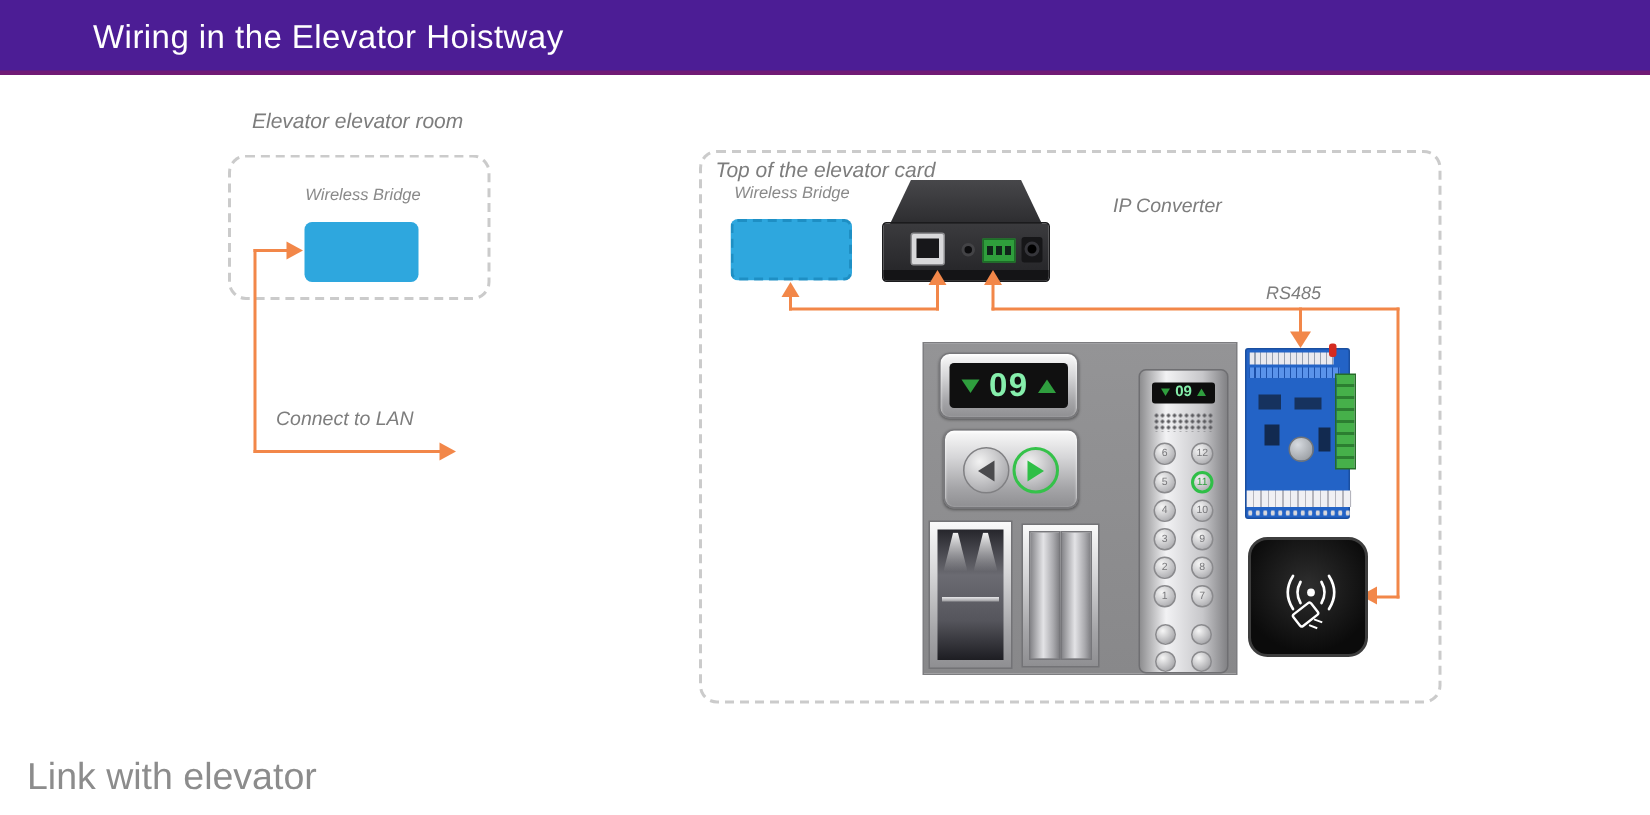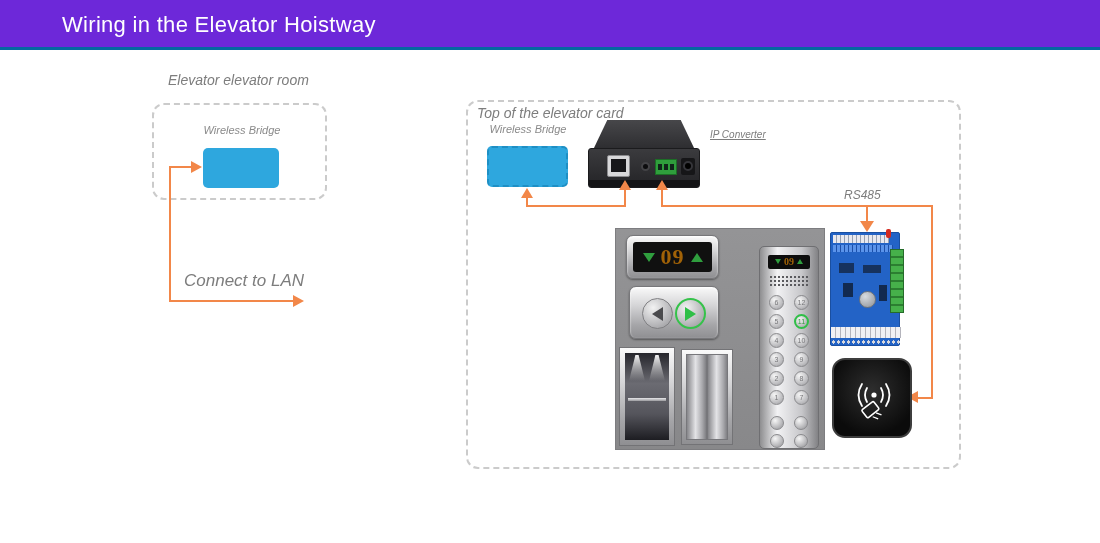--- a/index.html
+++ b/index.html
@@ -4,21 +4,21 @@
 <style>
   * { margin:0; padding:0; box-sizing:border-box; }
   html,body { background:#ffffff; }
   .canvas{
     position:relative; width:1100px; height:543px; overflow:hidden;
     background:#ffffff; font-family:"Liberation Sans", sans-serif;
   }
   
   .title-bar{
     position:absolute; left:0; top:0; width:1100px; height:50px;
-    background:#6d28d9; border-bottom:3px solid #0369a1;
+    background:#4c1d95; border-bottom:3px solid #701a75;
   }
   .title-bar h1{
     position:absolute; left:62px; top:0; line-height:50px;
     color:#ffffff; font-size:22px; font-weight:400; letter-spacing:.3px;
   }
   
   .lbl{ position:absolute; color:#7d7d7d; font-style:italic; }
   .dashed-box{
     position:absolute; border:2px dashed #CBCBCB; border-radius:12px; background:transparent;
   }
@@ -72,21 +72,21 @@
   .floor-display{
     position:absolute; left:10px; top:6px; width:93px; height:44px; border-radius:7px;
     border:1px solid #77777a; box-shadow:inset 0 1px 2px #fff, 0 1px 2px rgba(0,0,0,.4);
     padding:6px;
   }
   .screen{
     width:100%; height:100%; background:#101010; border-radius:3px;
     display:flex; align-items:center; justify-content:center; gap:6px;
   }
   .seg{
-    color:#a16207; font-family:Liberation Serif, serif; font-weight:bold;
+    color:#86efac; font-family:Liberation Sans, sans-serif; font-weight:bold;
     font-size:22px; letter-spacing:1px; line-height:1;
   }
   .tri-dn{ width:0;height:0;border-left:6px solid transparent;border-right:6px solid transparent;border-top:9px solid #2f9e3e; }
   .tri-up-g{ width:0;height:0;border-left:6px solid transparent;border-right:6px solid transparent;border-bottom:9px solid #2f9e3e; }
   .btn-panel{
     position:absolute; left:13px; top:57px; width:90px; height:53px; border-radius:7px;
     border:1px solid #77777a; box-shadow:inset 0 1px 2px #fff, 0 1px 2px rgba(0,0,0,.4);
   }
   .round-btn{
     position:absolute; top:11px; width:31px; height:31px; border-radius:50%;
@@ -214,21 +214,21 @@
   <div class="lbl sec-title" style="left:168px; top:72px;">Elevator elevator room</div>
   <div class="dashed-box" style="left:152px; top:103px; width:175px; height:97px;"></div>
   <div class="lbl small-lbl" style="left:203px; top:124px; width:78px;">Wireless Bridge</div>
   <div class="bridge" style="left:203px; top:148px; width:76px; height:40px;"></div>
 
   <div class="oline" style="left:169px; top:166px; width:24px; height:2px;"></div>
   <div class="arr right" style="left:191px; top:161px;"></div>
   <div class="oline" style="left:169px; top:166px; width:2px; height:136px;"></div>
   <div class="oline" style="left:169px; top:300px; width:125px; height:2px;"></div>
   <div class="arr right" style="left:293px; top:295px;"></div>
-  <div class="lbl" style="left:184px; top:271px; font-size:17px;">Connect to LAN</div>
+  <div class="lbl" style="left:184px; top:271px; font-size:13px;">Connect to LAN</div>
 
   <div class="lbl sec-title" style="left:477px; top:69px;margin-top:36px;">Top of the elevator card</div>
   <div class="dashed-box" style="left:466px; top:100px; width:495px; height:369px;"></div>
 
   <div class="lbl small-lbl" style="left:487px; top:123px; width:82px;">Wireless Bridge</div>
   <div class="bridge" style="left:487px; top:146px; width:81px; height:41px; border:2px dashed #1E8FC4;"></div>
 
   <div class="converter">
     <div class="conv-top"></div>
     <div class="conv-front">
@@ -240,21 +240,21 @@
           <i></i>
           <i></i>
           <i></i>
         </div>
       <div class="dcjack">
           <i></i>
         </div>
       <div class="conv-base"></div>
     </div>
   </div>
-  <div class="lbl" style="left:710px; top:129px; font-size:10px;text-decoration:underline;">IP Converter</div>
+  <div class="lbl" style="left:742px; top:129px; font-size:13px;">IP Converter</div>
 
   <div class="arr up" style="left:521px; top:188px;"></div>
   <div class="oline" style="left:526px; top:196px; width:2px; height:11px;"></div>
   <div class="oline" style="left:526px; top:205px; width:100px; height:2px;"></div>
   <div class="oline" style="left:624px; top:188px; width:2px; height:19px;"></div>
   <div class="arr up" style="left:619px; top:180px;"></div>
 
   <div class="arr up" style="left:656px; top:180px;"></div>
   <div class="oline" style="left:661px; top:188px; width:2px; height:19px;"></div>
   <div class="oline" style="left:661px; top:205px; width:272px; height:2px;"></div>
@@ -347,14 +347,15 @@
         <path d="M39 20 Q43 27 39 34"></path>
       </g>
       <circle cx="32" cy="27" r="2.6" fill="#ffffff"></circle>
       <g transform="rotate(-38 28 42)" stroke="#ffffff" stroke-width="1.6" fill="none">
         <rect x="21" y="37" width="15" height="10" rx="1.5"></rect>
         <path d="M26 49 l3 5 M31 48 l3 5" stroke-width="1.3"></path>
       </g>
     </svg>
   </div>
 
+  <div class="footer-caption">Link with elevator</div>
 
 </div>
 
 </body></html>

